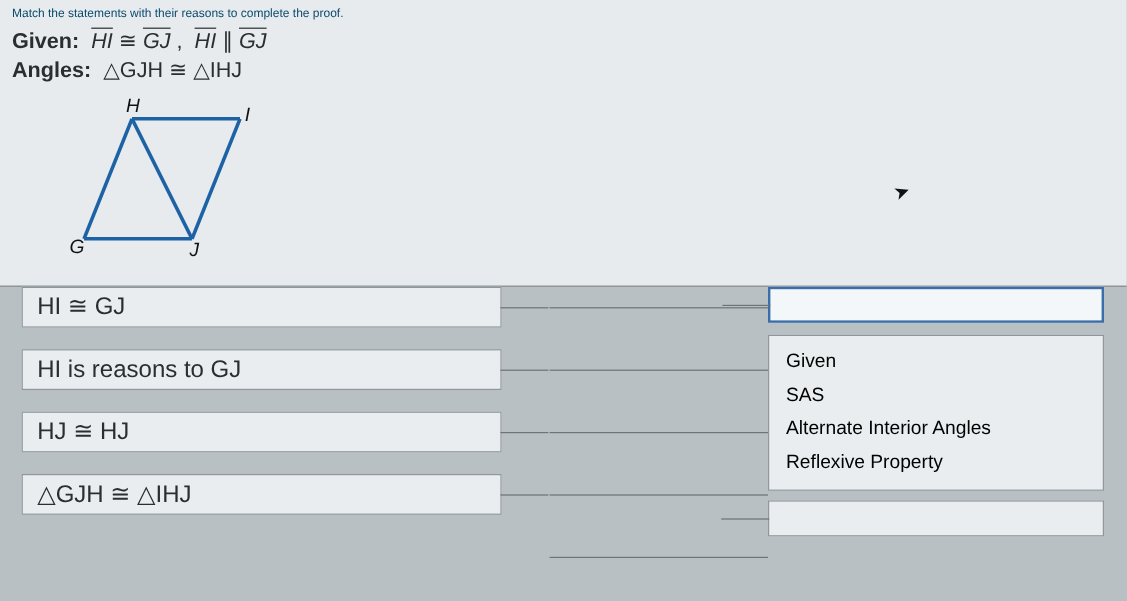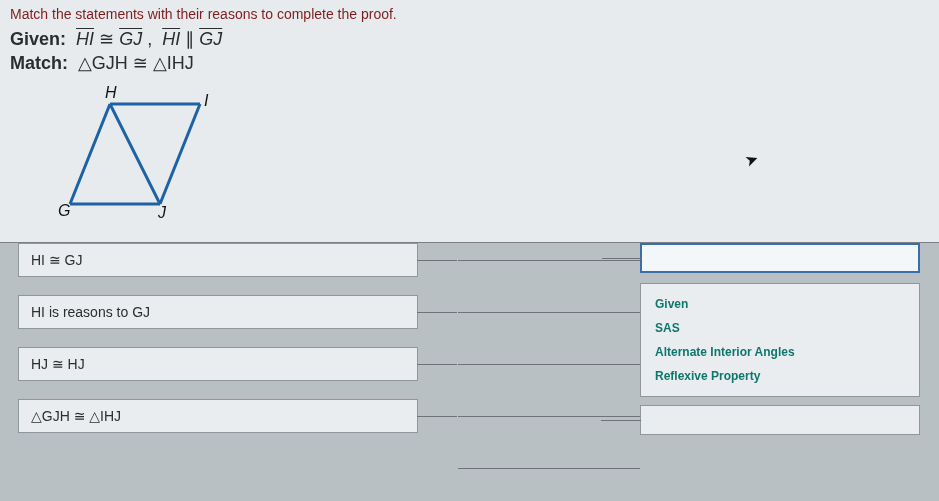--- a/index.html
+++ b/index.html
@@ -10,21 +10,21 @@
     height: 501px;
     overflow: hidden;
     position: relative;
     color: #2a2e31;
   }
   .header {
     background: #e7ebed;
     border-bottom: 1px solid #7a8086;
     padding: 6px 10px 8px 10px;
   }
-  .header .instr { font-size: 14px; margin-bottom: 6px; color: #7f1d1d;}
+  .header .instr { font-size: 10px; margin-bottom: 6px; color: #0c4a6e;}
   .header .given, .header .prove { font-size: 18px; margin-bottom: 2px; }
   .header b { font-weight: bold; }
   .overline { text-decoration: overline; font-style: italic; }
   .figure {
     margin: 8px 0 6px 40px;
     width: 180px;
     height: 140px;
   }
   .match-area {
     position: relative;
@@ -35,21 +35,21 @@
     left: 18px;
     top: 0;
     width: 400px;
   }
   .stmt-box {
     background: #e9edef;
     border: 1px solid #8f979c;
     height: 34px;
     line-height: 32px;
     padding: 0 12px;
-    font-size: 14px;
+    font-size: 20px;
     color: #2a2e31;
     margin-bottom: 18px;
     position: relative;
   }
   .stmt-box::after{
     content:"";
     position:absolute;
     right:-40px;
     top:50%;
     width:40px;
@@ -81,25 +81,24 @@
     border-top:1px solid #6d7378;
   }
   .reason-bank {
     background: #e9edef;
     border: 1px solid #8f979c;
     padding: 8px 14px;
     margin-top:6px;
     margin-bottom:8px;
   }
   .reason-item {
-    font-size: 12px;
-    color: #0f766e;
+    font-size: 16px;
+    color: #000000;
     padding: 5px 0;
     cursor: move;
-    font-weight: bold;
   }
   .cursor-icon{
     position:absolute;
     left:745px;
     top:150px;
     font-size:16px;
     color:#111;
     transform:rotate(-20deg);
   }
   .connector-mid{
@@ -110,21 +109,21 @@
 </head>
 <body>
 
 <div class="header">
   <div class="instr">Match the statements with their reasons to complete the proof.</div>
   <div class="given">
     <b>Given:</b>
     &nbsp;<span class="overline">HI</span> ≅ <span class="overline">GJ</span> ,&nbsp; <span class="overline">HI</span> ∥ <span class="overline">GJ</span>
   </div>
   <div class="prove">
-    <b>Match:</b>
+    <b>Angles:</b>
     &nbsp;<span>△GJH ≅ △IHJ</span>
   </div>
 
   <svg class="figure" viewBox="0 0 180 140">
 
     <line x1="20" y1="120" x2="60" y2="20" stroke="#1e62a6" stroke-width="3"></line>
     <line x1="60" y1="20" x2="110" y2="120" stroke="#1e62a6" stroke-width="3"></line>
     <line x1="20" y1="120" x2="110" y2="120" stroke="#1e62a6" stroke-width="3"></line>
     <line x1="60" y1="20" x2="150" y2="20" stroke="#1e62a6" stroke-width="3"></line>
     <line x1="150" y1="20" x2="110" y2="120" stroke="#1e62a6" stroke-width="3"></line>

